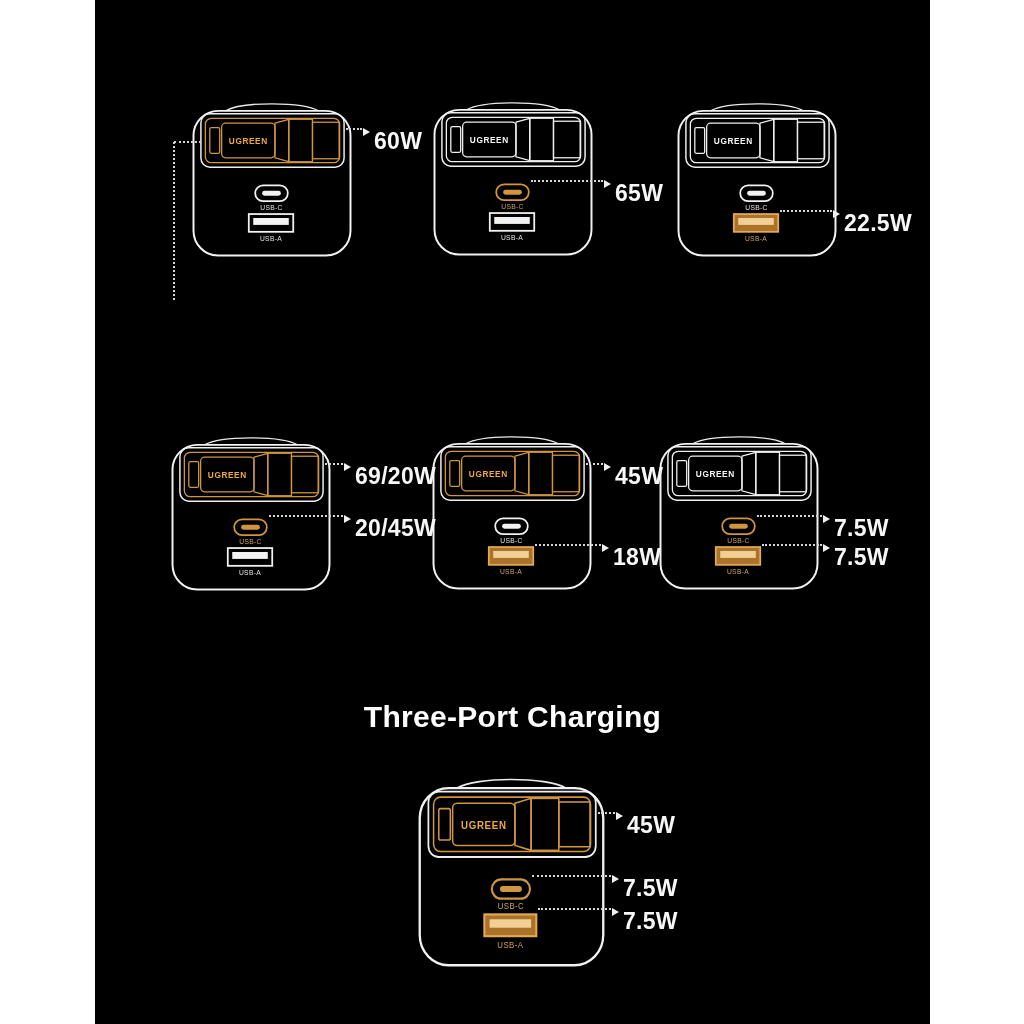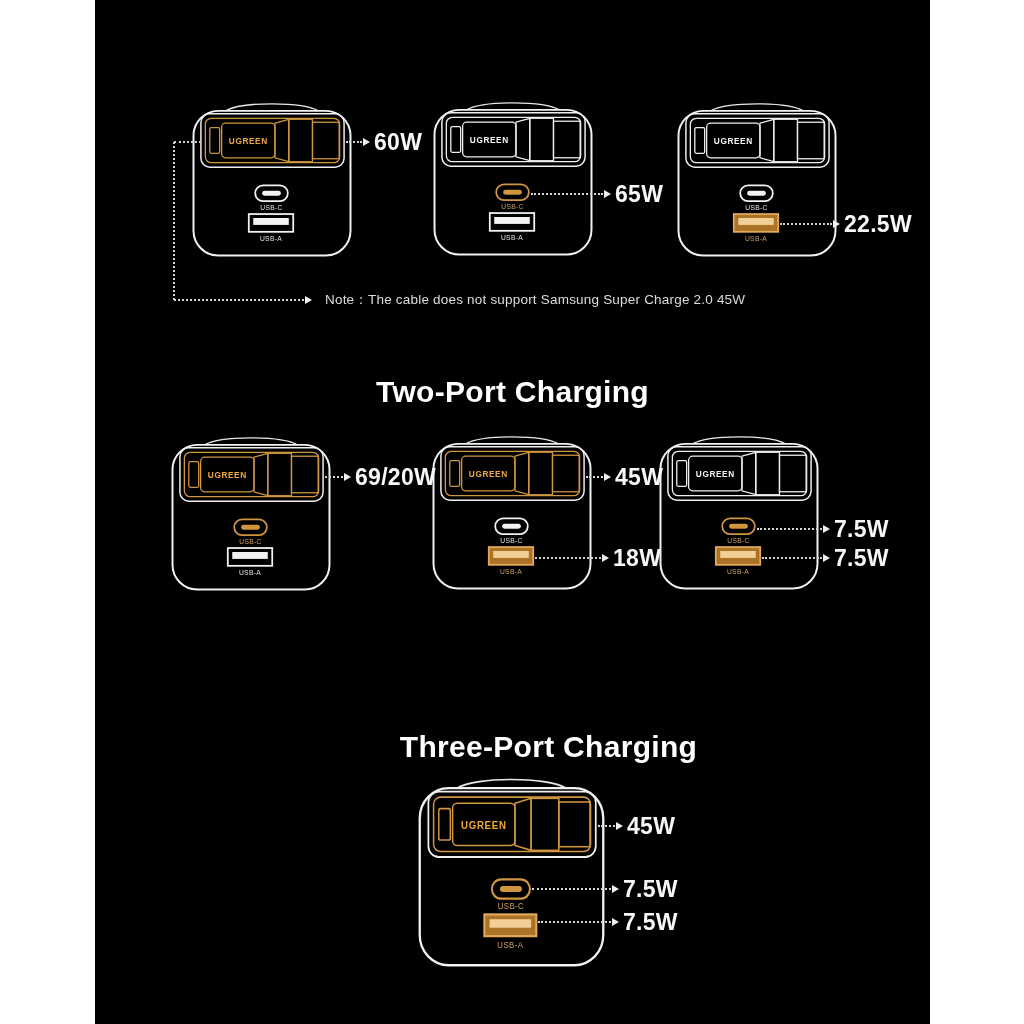--- a/index.html
+++ b/index.html
@@ -23,21 +23,21 @@
   .charger.hl-panel .tray-inner{stroke:var(--accent,#d0953f);}
   .charger.hl-panel .plug rect,.charger.hl-panel .plug polygon{stroke:var(--accent,#d0953f);}
   .charger.hl-panel .logo{fill:var(--accent-bright,#efa93f);}
   .charger.hl-usbc .usbc-o{stroke:var(--accent,#d0953f);}
   .charger.hl-usbc .usbc-b{fill:var(--accent,#d0953f);}
   .charger.hl-usbc .usbc-l{fill:#cda263;}
   .charger.hl-usba .usba-o{stroke:#e2a958;fill:#aa7328;}
   .charger.hl-usba .usba-b{fill:#f2cf96;}
   .charger.hl-usba .usba-l{fill:#cda263;}
   
-  .callout{position:absolute;height:28px;display:flex;align-items:center;}
+  .callout{position:absolute;height:28px;display:flex;align-items:flex-start;}
   .dots{border-top:2px dotted #d5d5d5;height:0;}
   .arr{width:0;height:0;border-top:4px solid transparent;border-bottom:4px solid transparent;border-left:7px solid #f0f0f0;margin-left:1px;}
   .wlabel{color:#f7f7f7;font-size:23px;font-weight:bold;margin-left:4px;letter-spacing:.3px;white-space:nowrap;}
   .vdots{position:absolute;border-left:2px dotted #d5d5d5;width:0;}
   .hdots{position:absolute;border-top:2px dotted #d5d5d5;height:0;}
   .note-row{position:absolute;height:26px;display:flex;align-items:center;}
   .note-text{color:#dcdcdc;font-size:13.5px;margin-left:13px;letter-spacing:.2px;white-space:nowrap;}
 </style>
 </head>
 <body>
@@ -132,27 +132,21 @@
     <div class="wlabel">65W</div>
   </div>
   <div class="callout" style="left:780px;top:210px;text-decoration:underline;">
     <div class="dots" style="width:52px;"></div>
     <div class="arr"></div>
     <div class="wlabel">22.5W</div>
   </div>
 
   <div class="hdots" style="left:174px;top:141px;width:27px;"></div>
   <div class="vdots" style="left:173px;top:142px;height:158px;"></div>
-  <div class="note-row" style="left:174px;top:287px;">
-    <div class="dots" style="width:130px;"></div>
-    <div class="arr"></div>
-    <div class="note-text">Note：The cable does not support Samsung Super Charge 2.0 45W</div>
-  </div>
-
-  <div class="sec-title" style="top:375px;">Two-Port Charging</div>
+
 
   <svg class="charger hl-panel hl-usbc" style="left:171px;top:435px;" width="160" height="156" viewBox="0 0 162 158">
     <path class="dome" d="M34 10 C50 0.5 112 0.5 128 10"></path>
     <rect class="body" x="1.5" y="10" width="159" height="146.5" rx="25"></rect>
     <rect class="tray-outer" x="9" y="13" width="145" height="54" rx="9"></rect>
     <rect class="tray-inner" x="13.5" y="17.5" width="136" height="45" rx="6"></rect>
     <g class="plug">
       <rect x="18" y="27" width="10" height="26" rx="1.5"></rect>
       <rect x="30" y="22.5" width="54" height="35" rx="4"></rect>
       <polygon points="84,22.5 98,18.5 98,61.5 84,57.5"></polygon>
@@ -220,20 +214,25 @@
       <rect class="usba-b" x="62" y="118.5" width="36" height="7"></rect>
       <text class="port-l usba-l" x="80" y="142">USB-A</text>
     </g>
   </svg>
 
   <div class="callout" style="left:325px;top:463px;">
     <div class="dots" style="width:18px;"></div>
     <div class="arr"></div>
     <div class="wlabel">69/20W</div>
   </div>
+  <div class="callout" style="left:269px;top:515px;">
+    <div class="dots" style="width:74px;"></div>
+    <div class="arr"></div>
+    <div class="wlabel">20/45W</div>
+  </div>
   <div class="callout" style="left:586px;top:463px;">
     <div class="dots" style="width:17px;"></div>
     <div class="arr"></div>
     <div class="wlabel">45W</div>
   </div>
   <div class="callout" style="left:535px;top:544px;">
     <div class="dots" style="width:66px;"></div>
     <div class="arr"></div>
     <div class="wlabel">18W</div>
   </div>
@@ -241,21 +240,21 @@
     <div class="dots" style="width:65px;"></div>
     <div class="arr"></div>
     <div class="wlabel">7.5W</div>
   </div>
   <div class="callout" style="left:762px;top:544px;">
     <div class="dots" style="width:60px;"></div>
     <div class="arr"></div>
     <div class="wlabel">7.5W</div>
   </div>
 
-  <div class="sec-title" style="top:730px;margin-left:36px;">Three-Port Charging</div>
+  <div class="sec-title" style="top:700px;">Three-Port Charging</div>
 
   <svg class="charger hl-panel hl-usbc hl-usba" style="left:418px;top:776px;" width="187" height="191" viewBox="0 0 162 158" preserveAspectRatio="none">
     <path class="dome" d="M34 10 C50 0.5 112 0.5 128 10"></path>
     <rect class="body" x="1.5" y="10" width="159" height="146.5" rx="25"></rect>
     <rect class="tray-outer" x="9" y="13" width="145" height="54" rx="9"></rect>
     <rect class="tray-inner" x="13.5" y="17.5" width="136" height="45" rx="6"></rect>
     <g class="plug">
       <rect x="18" y="27" width="10" height="26" rx="1.5"></rect>
       <rect x="30" y="22.5" width="54" height="35" rx="4"></rect>
       <polygon points="84,22.5 98,18.5 98,61.5 84,57.5"></polygon>

